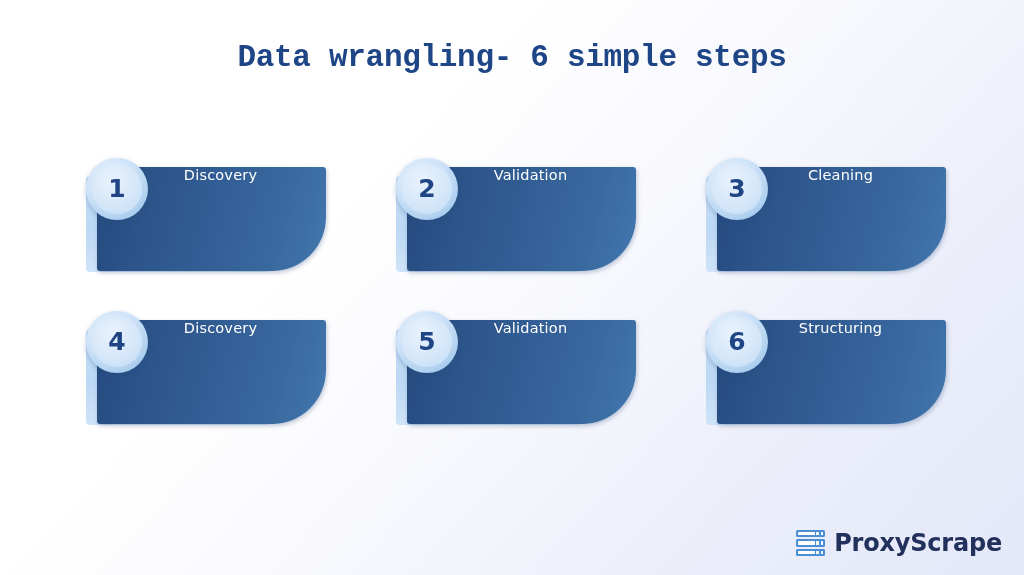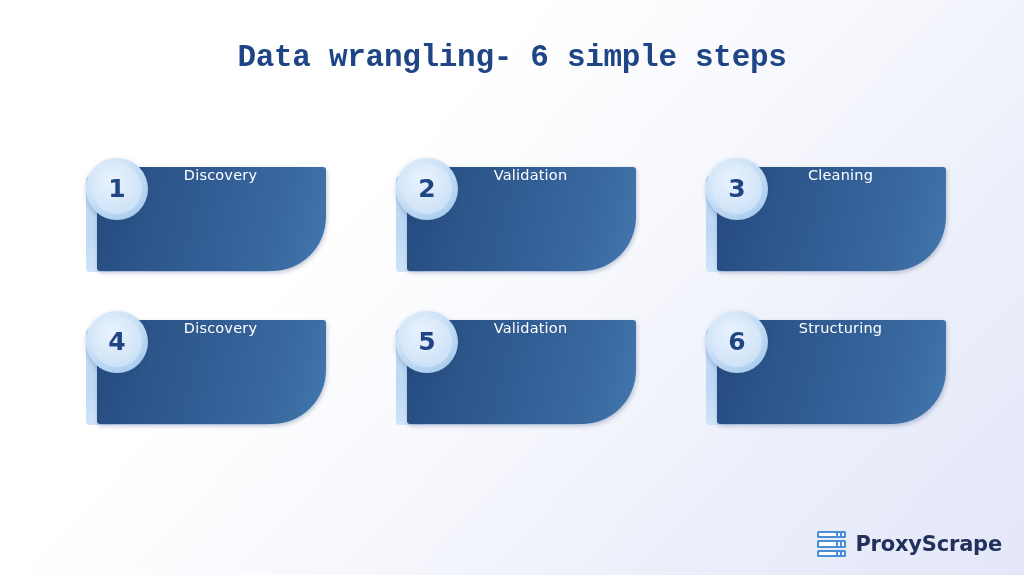--- a/index.html
+++ b/index.html
@@ -184,21 +184,21 @@
     background: #ffffff;
     border-radius: 0.5px;
   }
   .rack-dot {
     width: 2.6px;
     height: 3.2px;
     background: #ffffff;
     border-radius: 0.5px;
   }
   .logo-text {
-    font-size: 21px;
+    font-size: 24px;
     font-weight: bold;
     color: #22305c;
     letter-spacing: -0.2px;
     font-family: "DejaVu Sans", sans-serif;
   }
 </style>
 </head>
 <body>
 
 <div class="slide">

